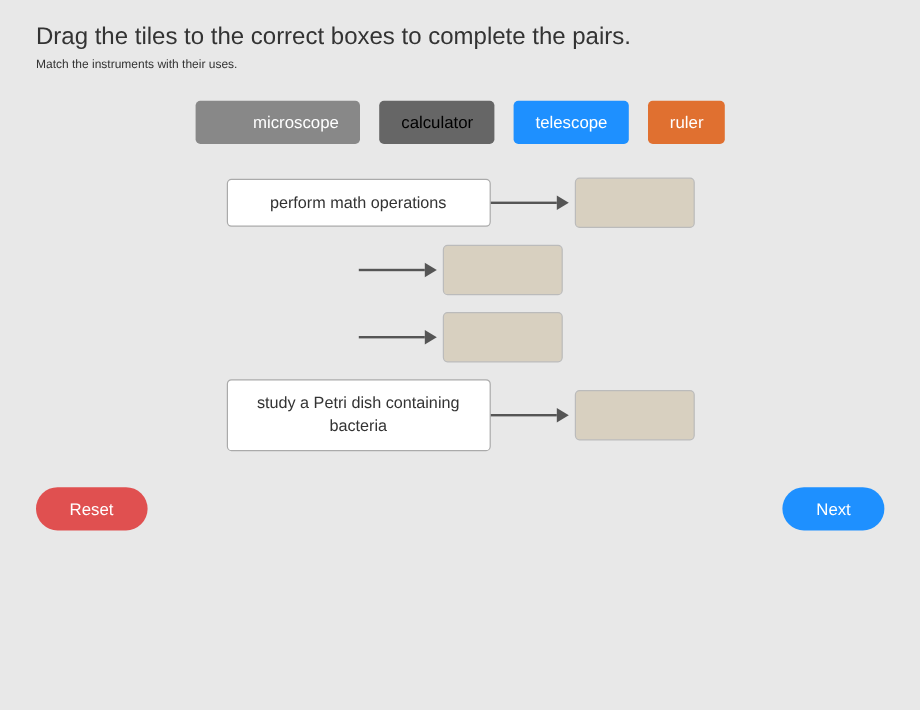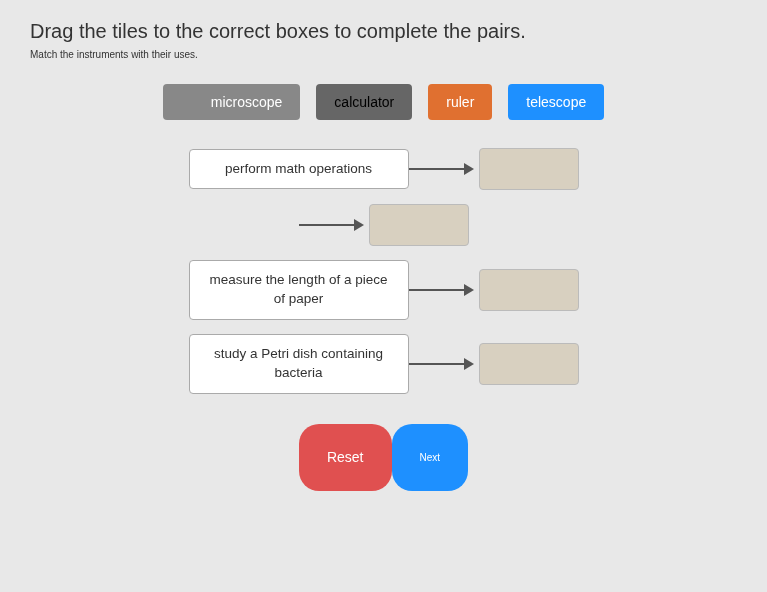--- a/index.html
+++ b/index.html
@@ -120,70 +120,69 @@
     .answer-box {
       background: #d8d0c0;
       border: 1.5px solid #bbb;
       border-radius: 4px;
       width: 100px;
       height: 42px;
     }
 
     .buttons-area {
       display: flex;
-      justify-content: center;
+      justify-content: space-between;
       gap: 0;
       margin-top: 10px;
     }
 
     .btn-reset {
       background: #e05050;
       color: white;
       border: none;
       border-radius: 20px;
       padding: 10px 28px;
       font-size: 14px;
       cursor: pointer;
     }
 
     .btn-next {
       background: #1e90ff;
       color: white;
       border: none;
       border-radius: 20px;
-      padding: 28px 28px;
-      font-size: 10px;
+      padding: 10px 28px;
+      font-size: 14px;
       cursor: pointer;
     }
   </style>
 </head>
 <body>
 
 <p class="instructions">Drag the tiles to the correct boxes to complete the pairs.</p>
 <p class="sub-instructions">Match the instruments with their uses.</p>
 
 <div class="tiles-area">
   <div class="tile tile-gray" draggable="true">microscope</div>
   <div class="tile tile-dark-gray" draggable="true">calculator</div>
+  <div class="tile tile-blue" draggable="true">telescope</div>
   <div class="tile tile-orange" draggable="true">ruler</div>
-  <div class="tile tile-blue" draggable="true">telescope</div>
 </div>
 
 <div class="matching-area">
   <div class="match-row">
     <div class="clue-box">perform math operations</div>
     <div class="arrow-line"></div>
     <div class="answer-box"></div>
   </div>
   <div class="match-row">
     <div class="arrow-line"></div>
     <div class="answer-box"></div>
   </div>
   <div class="match-row">
-    <div class="clue-box">measure the length of a piece of paper</div>
     <div class="arrow-line"></div>
     <div class="answer-box"></div>
   </div>
   <div class="match-row">
     <div class="clue-box">study a Petri dish containing bacteria</div>
     <div class="arrow-line"></div>
     <div class="answer-box"></div>
   </div>
 </div>
 

